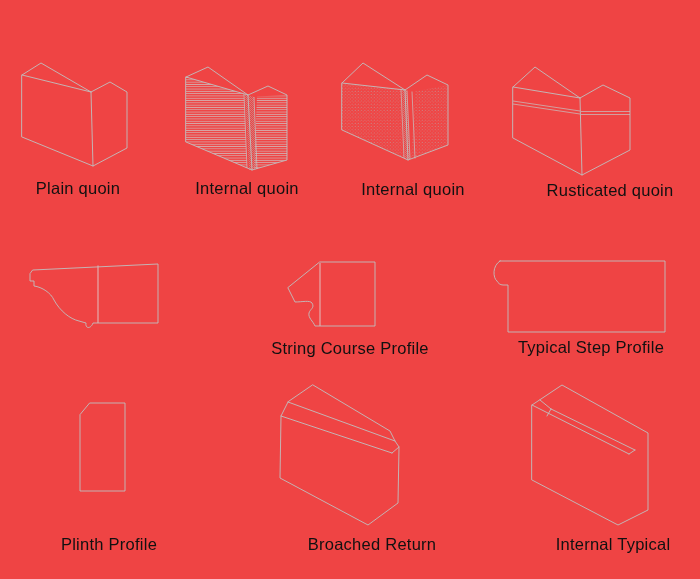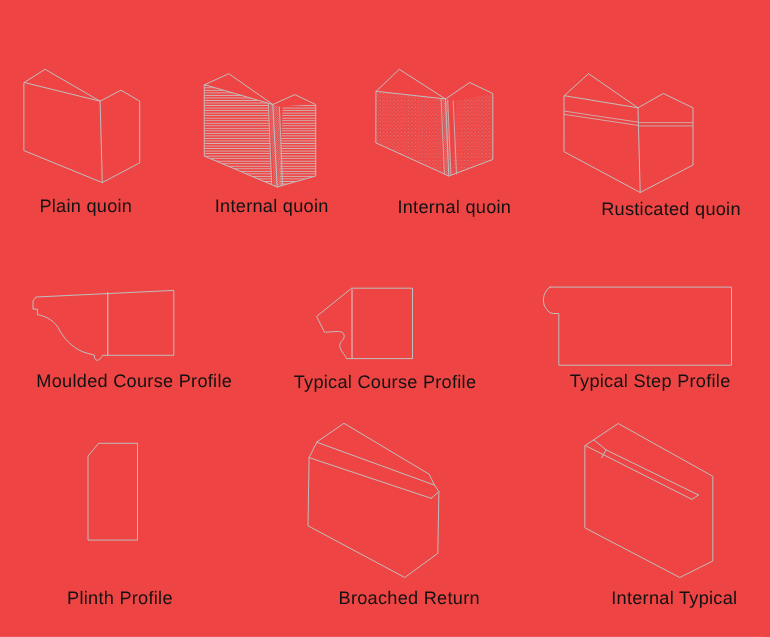--- a/index.html
+++ b/index.html
@@ -138,21 +138,20 @@
       <path class="ln" d="M15,22 L26,31"></path>
       <path class="ln" d="M26,31 L22,38"></path>
     </svg>
   </div>
 
   <div class="lbl" style="left:78px;top:179px;">Plain quoin</div>
   <div class="lbl" style="left:247px;top:179px;">Internal quoin</div>
   <div class="lbl" style="left:413px;top:180px;">Internal quoin</div>
   <div class="lbl" style="left:610px;top:181px;">Rusticated quoin</div>
 
-  <div class="lbl" style="left:122px;top:338px;">Moulded Course Profile</div>
-  <div class="lbl" style="left:350px;top:339px;">Typical Course Profile</div>
+  <div class="lbl" style="left:350px;top:339px;">String Course Profile</div>
   <div class="lbl" style="left:109px;top:535px;">Plinth Profile</div>
 
   <div class="lbl" style="left:591px;top:338px;">Typical Step Profile</div>
   <div class="lbl" style="left:372px;top:535px;">Broached Return</div>
   <div class="lbl" style="left:613px;top:535px;">Internal Typical</div>
 
 </div>
 
 </body></html>

